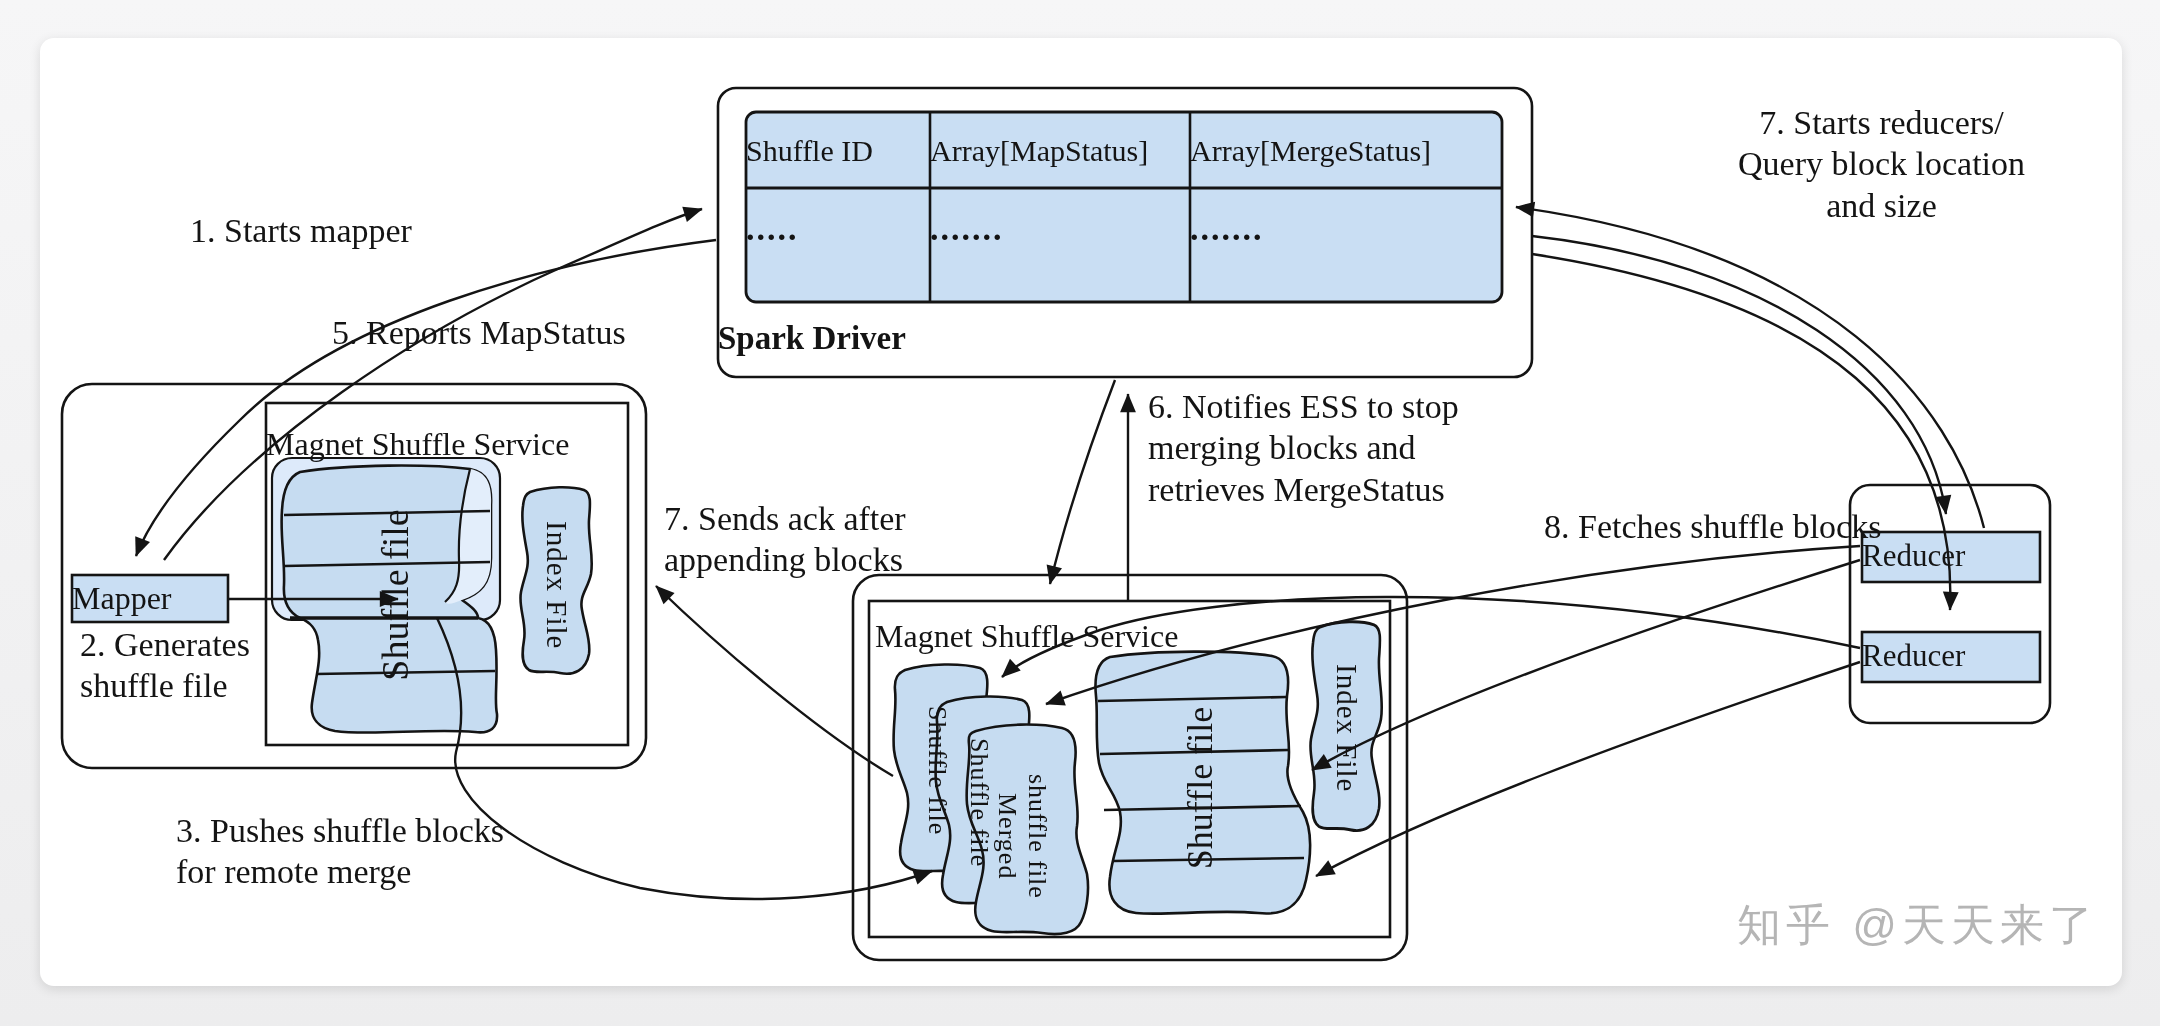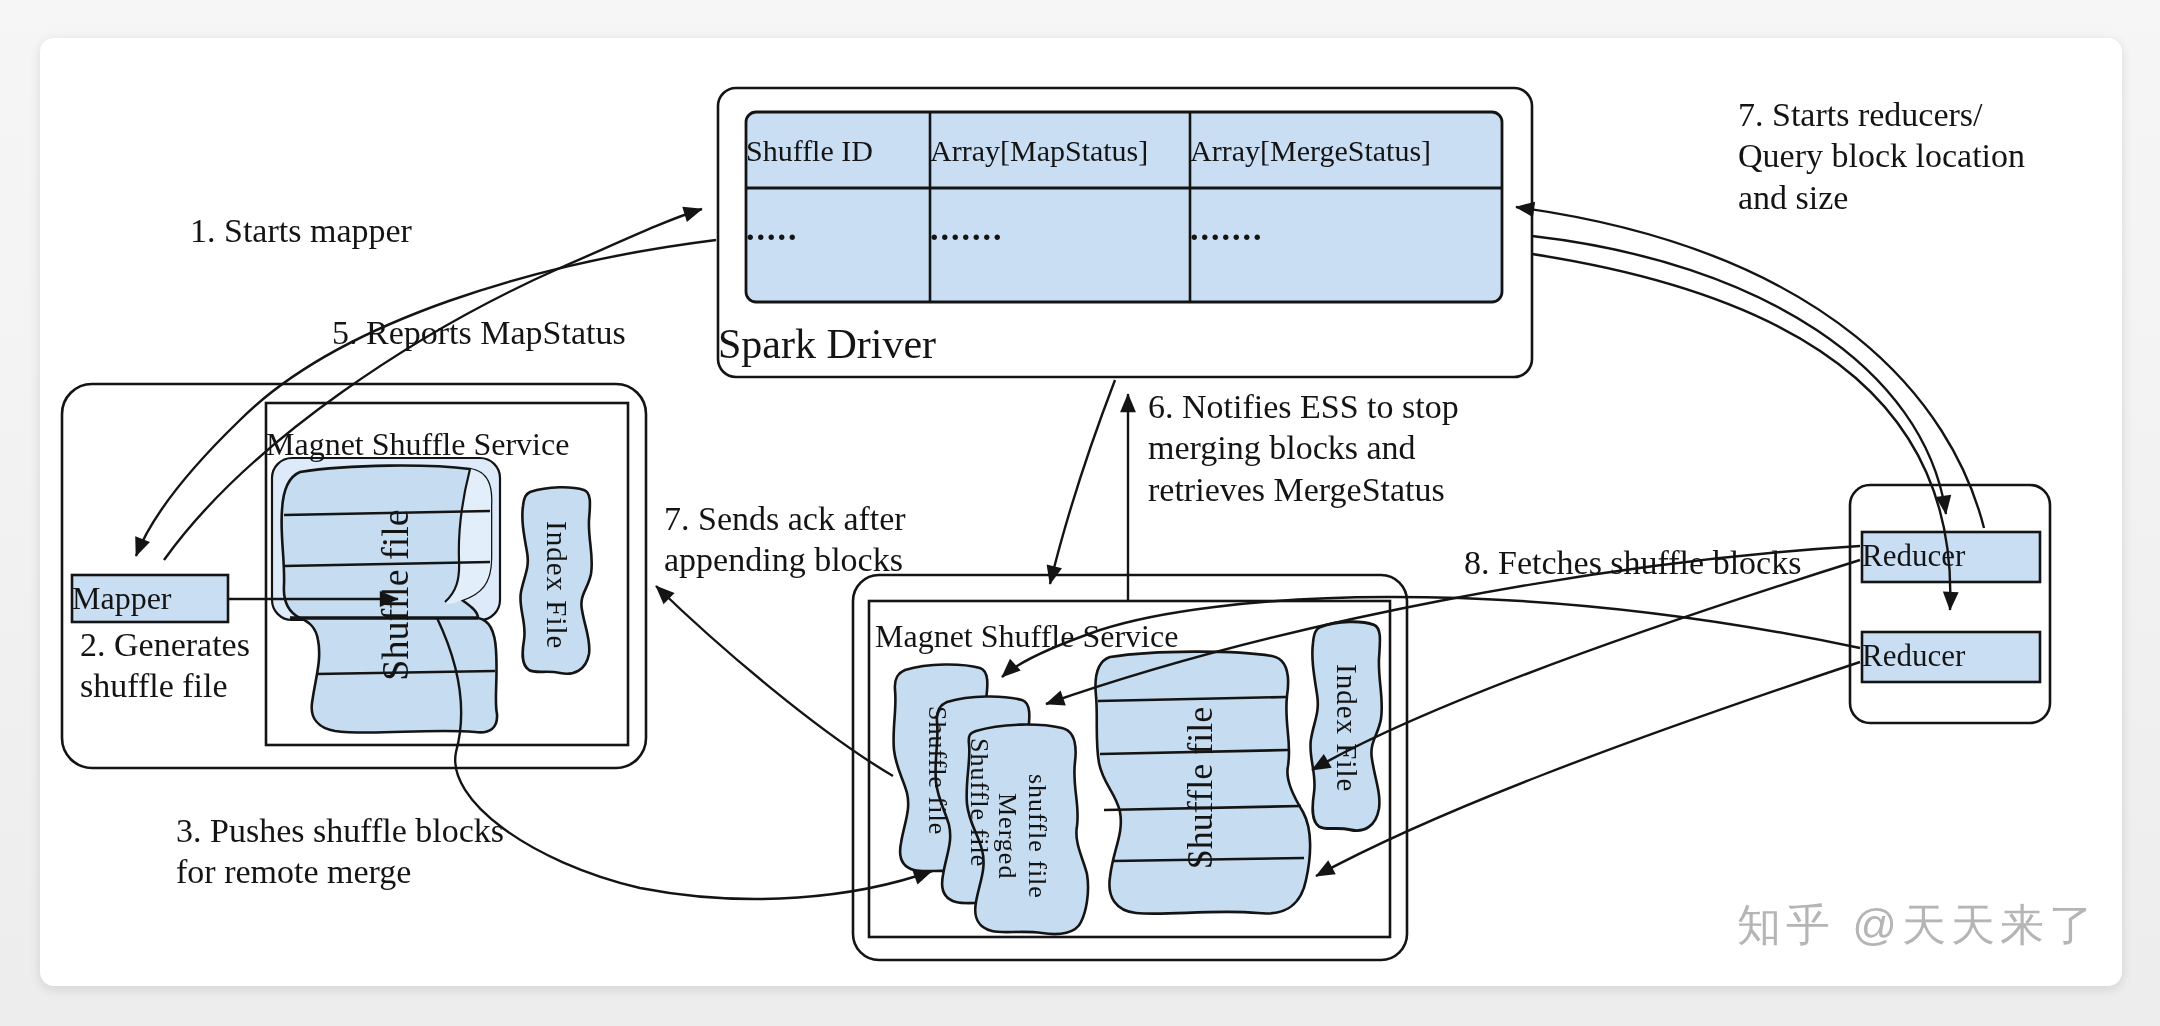--- a/index.html
+++ b/index.html
@@ -109,21 +109,21 @@
       <path d="M 1860 662 C 1620 742 1434 812 1316 876" marker-end="url(#ah)"></path>
     </g>
   </svg>
 
   <div class="txt ctr hdr" style="left:746px;top:134px;width:184px;">Shuffle ID</div>
   <div class="txt ctr hdr" style="left:930px;top:134px;width:240px;">Array[MapStatus]</div>
   <div class="txt ctr hdr" style="left:1190px;top:134px;width:312px;">Array[MergeStatus]</div>
   <div class="txt ctr dots" style="left:746px;top:210px;width:184px;">.....</div>
   <div class="txt ctr dots" style="left:930px;top:210px;width:260px;">.......</div>
   <div class="txt ctr dots" style="left:1190px;top:210px;width:312px;">.......</div>
-  <div class="txt ctr" style="left:718px;top:320px;width:814px;font-size:42px;">Spark Driver</div>
+  <div class="txt ctr" style="left:718px;top:320px;width:814px;font-size:33px;font-weight:bold;">Spark Driver</div>
 
   <div class="txt ctr nodelab" style="left:266px;top:426px;width:362px;">Magnet Shuffle Service</div>
   <div class="txt ctr nodelab" style="left:72px;top:580px;width:156px;">Mapper</div>
   <div class="txt rot" style="left:245px;top:570px;width:300px;font-size:38px;line-height:50px;">Shuffle file</div>
   <div class="txt vtext" style="left:540px;top:505px;height:160px;font-size:29px;">Index File</div>
 
   <div class="txt ctr nodelab" style="left:875px;top:618px;width:350px;">Magnet Shuffle Service</div>
   <div class="txt vtext" style="left:922px;top:676px;height:190px;">Shuffle file</div>
   <div class="txt vtext" style="left:964px;top:708px;height:190px;">Shuffle file</div>
   <div class="txt vtext" style="left:992px;top:748px;height:176px;">Merged
@@ -138,19 +138,19 @@
   <div class="txt ann" style="left:80px;top:624px;">2. Generates
 shuffle file</div>
   <div class="txt ann" style="left:176px;top:810px;">3. Pushes shuffle blocks
 for remote merge</div>
   <div class="txt ann" style="left:664px;top:498px;">7. Sends ack after
 appending blocks</div>
   <div class="txt ann" style="left:332px;top:312px;">5. Reports MapStatus</div>
   <div class="txt ann" style="left:1148px;top:386px;">6. Notifies ESS to stop
 merging blocks and
 retrieves MergeStatus</div>
-  <div class="txt ann" style="left:1738px;top:94px;">7. Starts reducers/
+  <div class="txt ann" style="left:1738px;top:102px;text-align:center;">7. Starts reducers/
 Query block location
 and size</div>
-  <div class="txt ann" style="left:1464px;top:506px;margin-top:36px;">8. Fetches shuffle blocks</div>
+  <div class="txt ann" style="left:1544px;top:506px;">8. Fetches shuffle blocks</div>
 
   <div class="txt watermark" style="left:1628px;top:896px;width:470px;text-align:right;">知乎 @天天来了</div>
 </div>
 
 </body></html>

